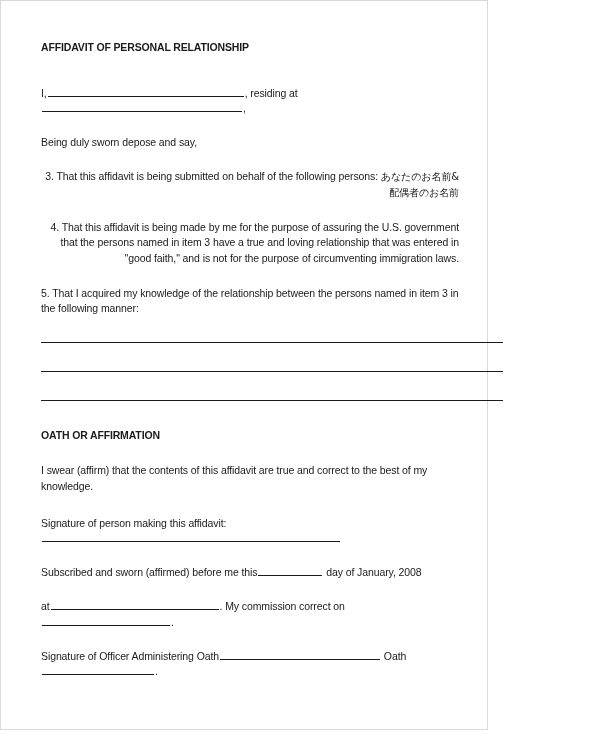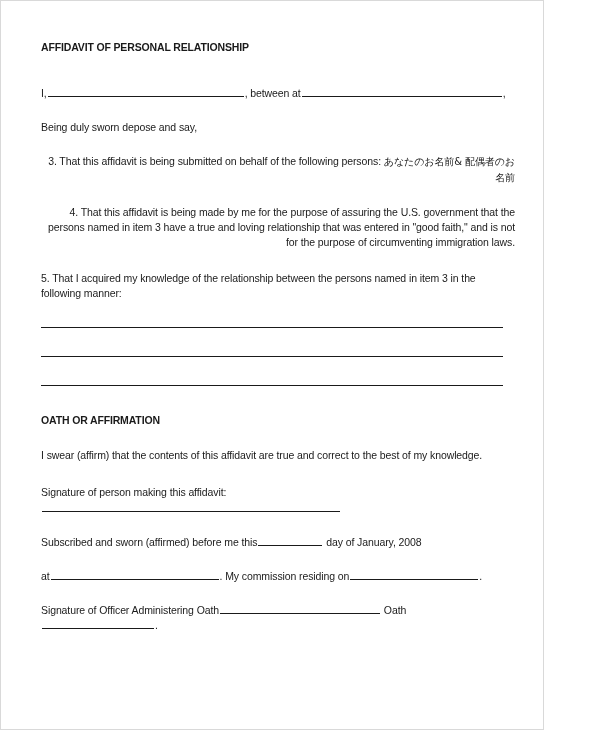--- a/index.html
+++ b/index.html
@@ -11,21 +11,21 @@
     width: 600px;
     height: 730px;
     font-family: "Liberation Sans", sans-serif;
     color: #1a1a1a;
     -webkit-font-smoothing: antialiased;
   }
 
   #page {
     position: relative;
     box-sizing: border-box;
-    width: 544px;
+    width: 488px;
     height: 730px;
     background: #ffffff;
     border: 1px solid #d9d9d9;
     padding: 40px 28px 20px 40px;
   }
 
   .doc-title {
     font-size: 10.5px;
     font-weight: bold;
     letter-spacing: -0.15px;
@@ -91,21 +91,21 @@
   .oath-para { margin-bottom: 22px; }
 </style>
 </head>
 <body>
 
 <div id="page">
 
   <h1 class="doc-title">AFFIDAVIT OF PERSONAL RELATIONSHIP</h1>
 
   <p class="para">
-    <span>I,</span><span class="blank b-name"></span><span>, between at</span><span class="blank b-addr"></span><span>,</span>
+    <span>I,</span><span class="blank b-name"></span><span>, residing at</span><span class="blank b-addr"></span><span>,</span>
   </p>
 
   <p class="para">Being duly sworn depose and say,</p>
 
 
 
   <p class="para block">
     <span>3.</span>
     <span>That this affidavit is being submitted on behalf of the following persons:</span>
     <span class="jp">あなたのお名前&amp; 配偶者のお名前</span>
@@ -134,21 +134,21 @@
   <p class="para">
     <span>Signature of person making this affidavit:</span><span class="blank b-sig"></span>
   </p>
 
   <p class="para">
     <span>Subscribed and sworn (affirmed) before me this</span><span class="blank b-day"></span>
     <span>day of January, 2008</span>
   </p>
 
   <p class="para">
-    <span>at</span><span class="blank b-at2"></span><span>. My commission residing on</span><span class="blank b-comm"></span><span>.</span>
+    <span>at</span><span class="blank b-at2"></span><span>. My commission correct on</span><span class="blank b-comm"></span><span>.</span>
   </p>
 
   <p class="para">
     <span>Signature of Officer Administering Oath</span><span class="blank b-officer"></span>
     <span>Oath</span><span class="blank b-title"></span><span>.</span>
   </p>
 
 </div>
 
 </body></html>

